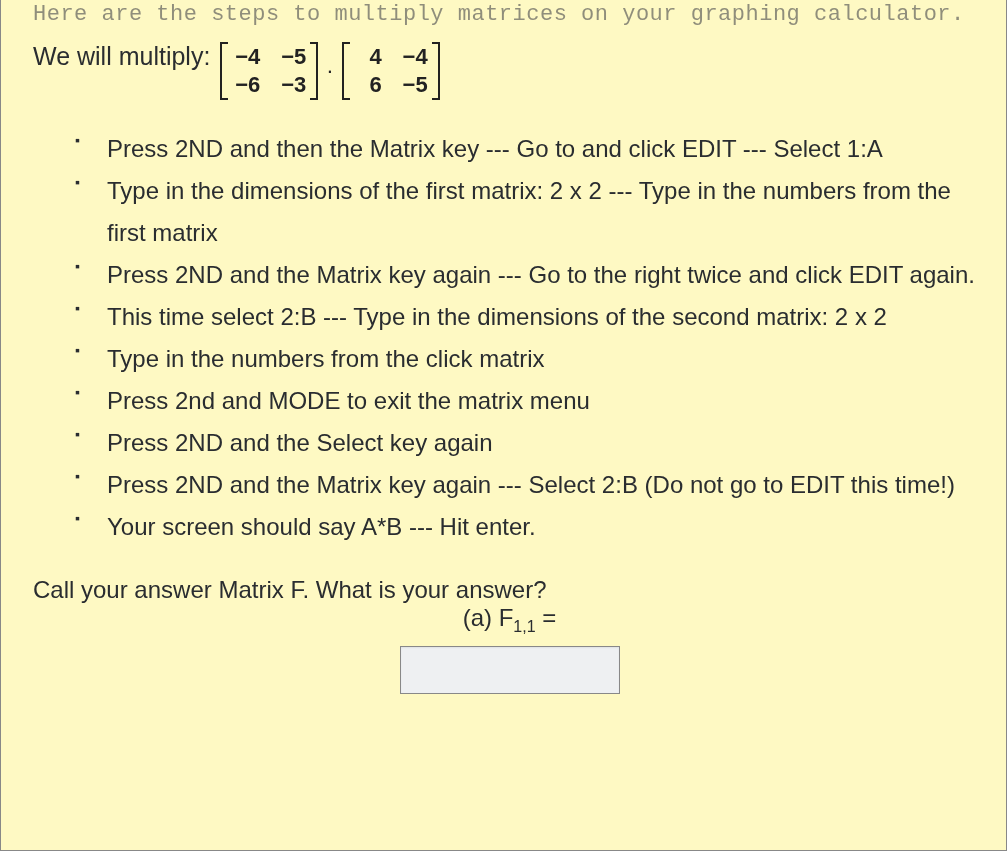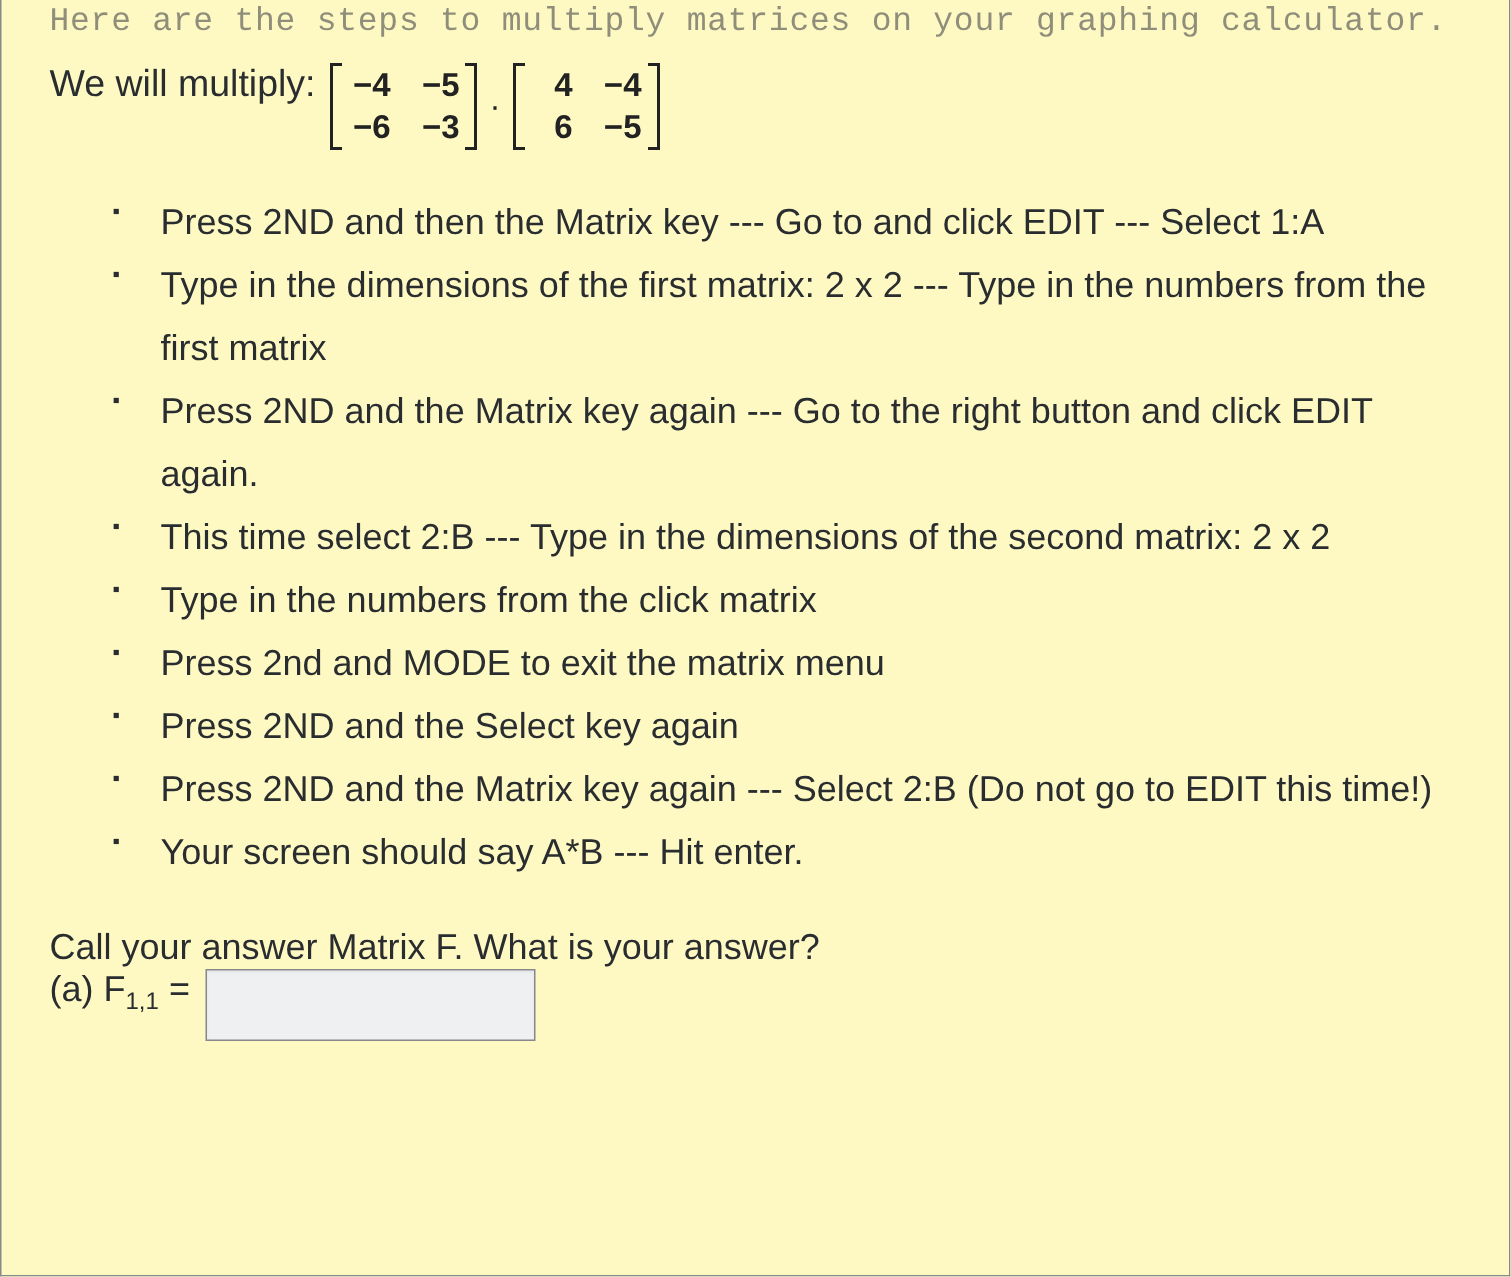--- a/index.html
+++ b/index.html
@@ -99,22 +99,24 @@
       top: 0;
       font-size: 14px;
       color: #2a2d30;
     }
     .question {
       font-size: 24px;
       color: #2a2d30;
     }
     .answer-row {
       display: flex;
+      align-items: center;
       gap: 10px;
       font-size: 24px;
+      flex-direction: column;
     }
     .answer-label {
       color: #2a2d30;
     }
     .sub {
       font-size: 16px;
       vertical-align: sub;
     }
     .answer-box {
       width: 220px;
@@ -155,21 +157,21 @@
           <span>−5</span>
         </span>
         <span class="bracket-right"></span>
       </span>
     </span>
   </div>
 
   <ul>
     <li>Press 2ND and then the Matrix key --- Go to and click EDIT --- Select 1:A</li>
     <li>Type in the dimensions of the first matrix: 2 x 2 --- Type in the numbers from the first matrix</li>
-    <li>Press 2ND and the Matrix key again --- Go to the right button and click EDIT again.</li>
+    <li>Press 2ND and the Matrix key again --- Go to the right twice and click EDIT again.</li>
     <li>This time select 2:B --- Type in the dimensions of the second matrix: 2 x 2</li>
     <li>Type in the numbers from the click matrix</li>
     <li>Press 2nd and MODE to exit the matrix menu</li>
     <li>Press 2ND and the Select key again</li>
     <li>Press 2ND and the Matrix key again --- Select 2:B (Do not go to EDIT this time!)</li>
     <li>Your screen should say A*B --- Hit enter.</li>
   </ul>
 
   <div class="question">Call your answer Matrix F. What is your answer?</div>
 

